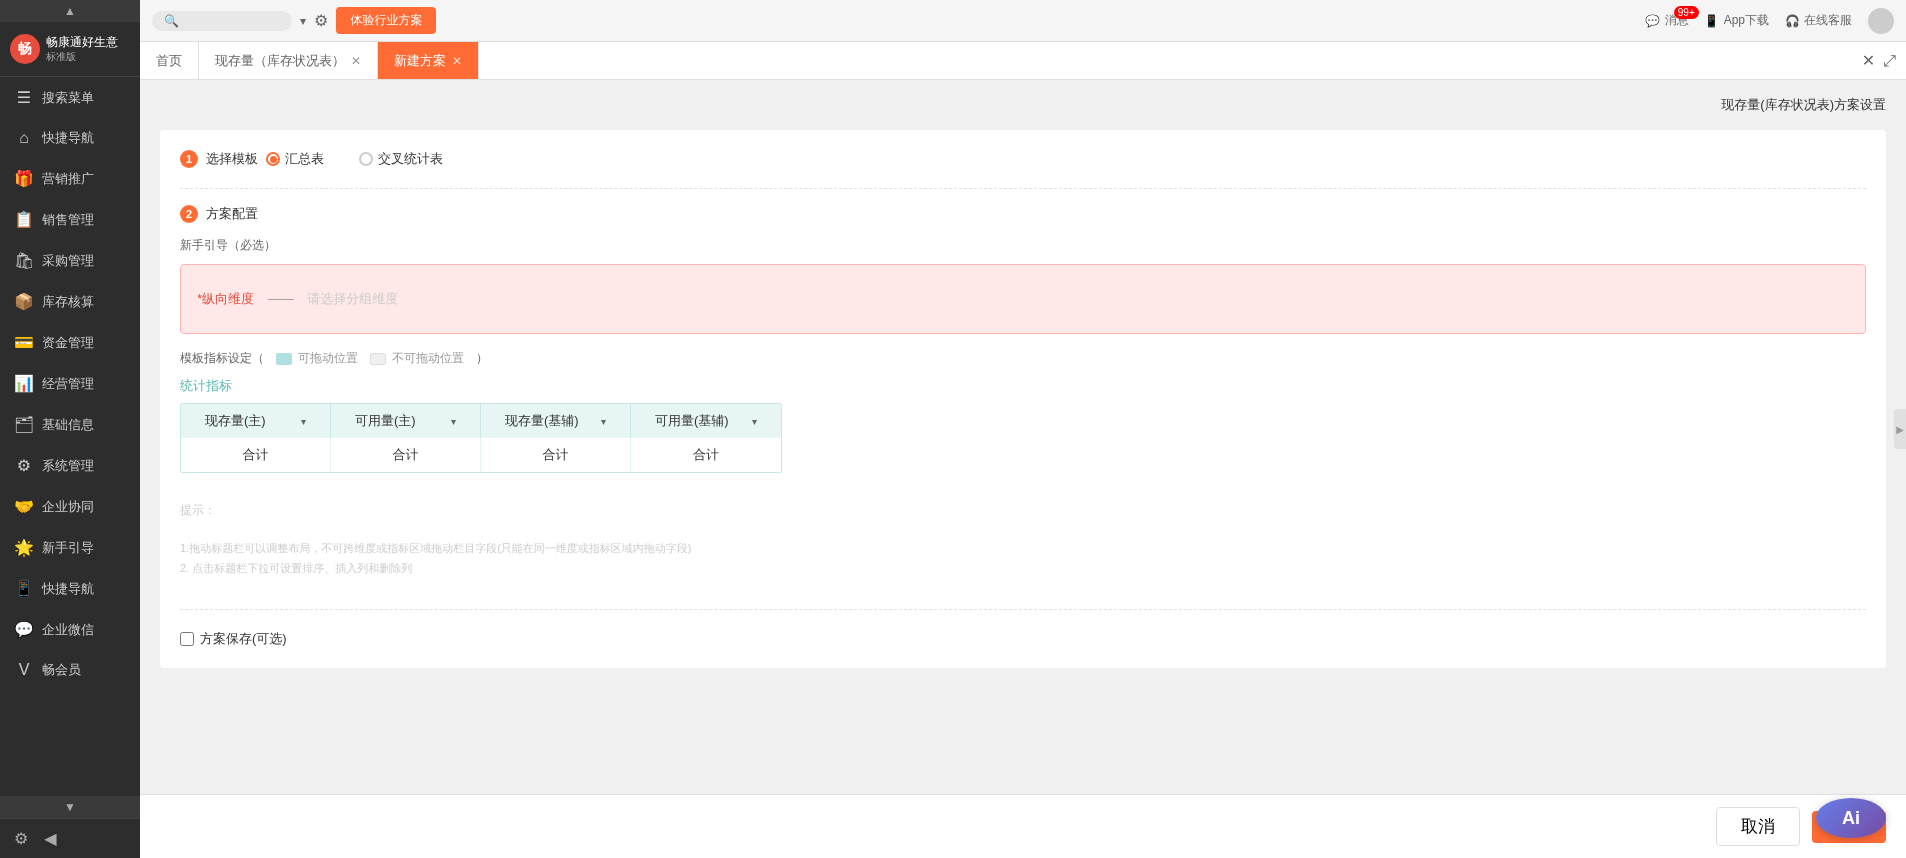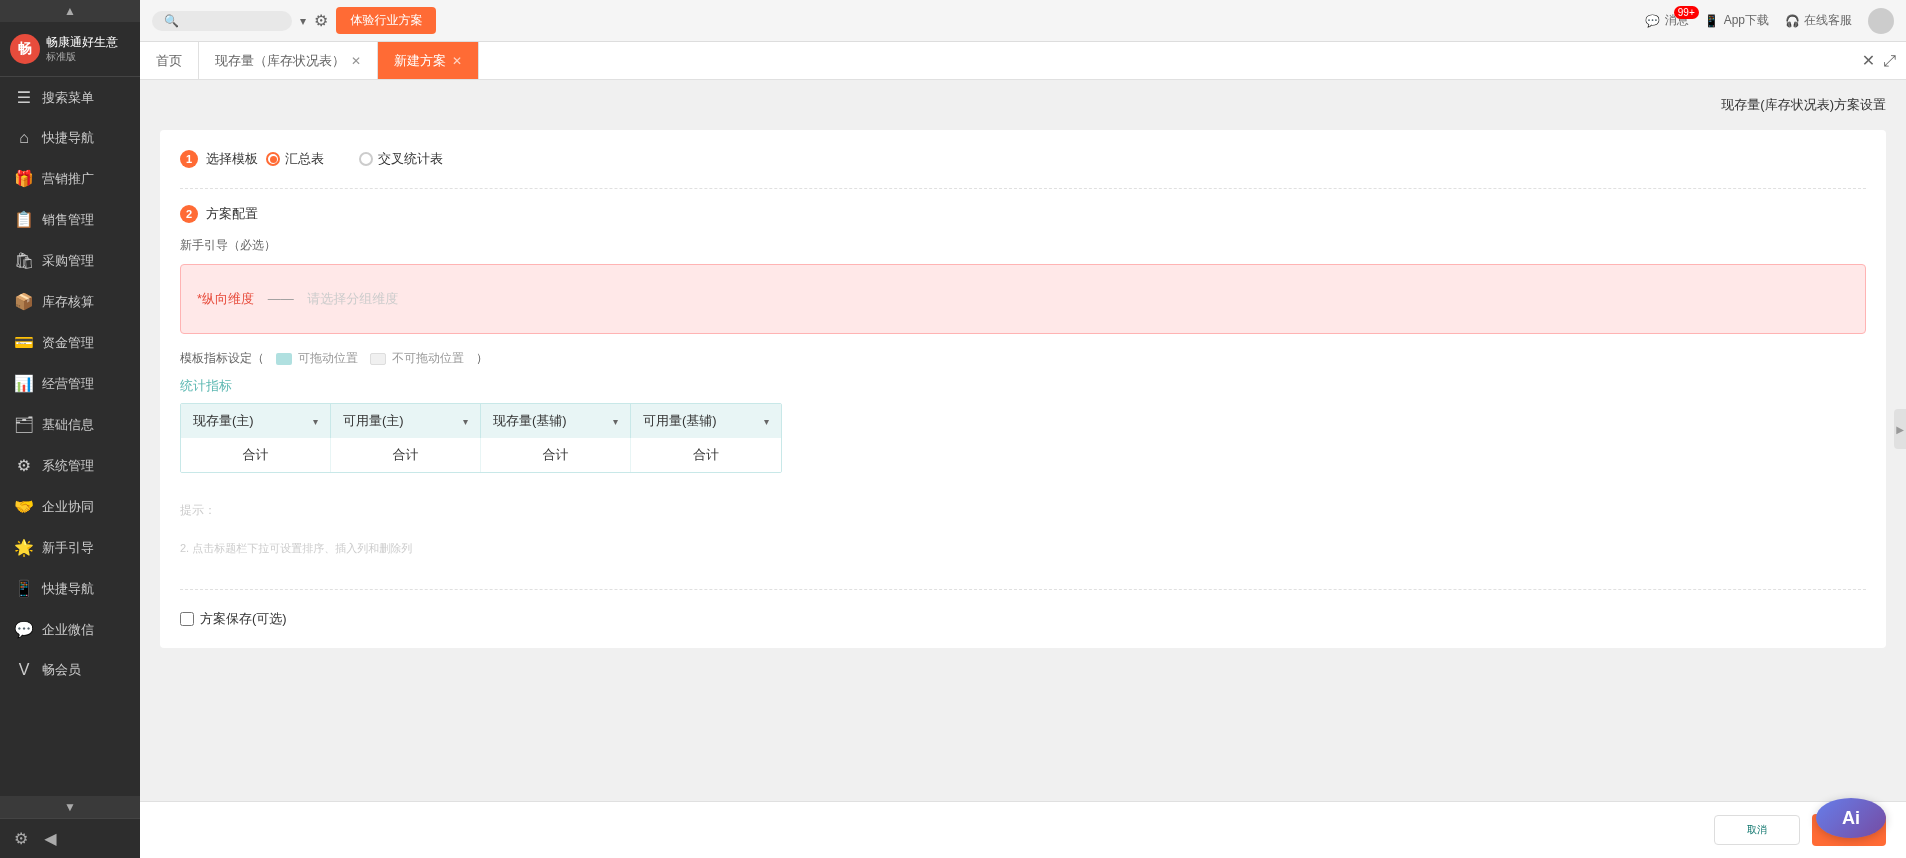--- a/index.html
+++ b/index.html
@@ -348,21 +348,21 @@
       overflow: hidden;
       display: inline-block;
       min-width: 600px;
     }
     .stats-table-header {
       display: flex;
       background: #e8f5f5;
     }
     .stats-col {
       width: 150px;
-      padding: 8px 12px;
+      padding: 8px 24px;
       font-size: 13px;
       color: #333;
       border-right: 1px solid #c8e8e8;
       display: flex;
       align-items: center;
       justify-content: space-between;
     }
     .stats-col:last-child { border-right: none; }
     .stats-table-body {
       display: flex;
@@ -409,23 +409,23 @@
       padding: 12px 20px;
       display: flex;
       justify-content: flex-end;
       gap: 12px;
       align-items: center;
     }
     .btn-cancel {
       background: #fff;
       border: 1px solid #ddd;
       border-radius: 4px;
-      padding: 7px 32px;
-      font-size: 10px;
-      color: #0f766e;
+      padding: 7px 24px;
+      font-size: 17px;
+      color: #000000;
       cursor: pointer;
     }
     .btn-query {
       background: #ff6b35;
       border: none;
       border-radius: 4px;
       padding: 7px 24px;
       font-size: 13px;
       color: #fff;
       cursor: pointer;
@@ -675,20 +675,21 @@
             <div class="stats-cell">合计</div>
             <div class="stats-cell">合计</div>
             <div class="stats-cell">合计</div>
             <div class="stats-cell">合计</div>
           </div>
         </div>
 
         
         <div class="tips-section">
           <div class="tips-title">提示：</div>
+          <div class="tips-text">1.拖动标题栏可以调整布局，不可跨维度或指标区域拖动栏目字段(只能在同一维度或指标区域内拖动字段)</div>
           <div class="tips-text">2. 点击标题栏下拉可设置排序、插入列和删除列</div>
         </div>
       </div>
 
       <hr class="section-divider">
       <div class="save-section">
         <input type="checkbox" class="save-checkbox" style="">
         <span class="save-label">方案保存(可选)</span>
       </div>
     </div>

